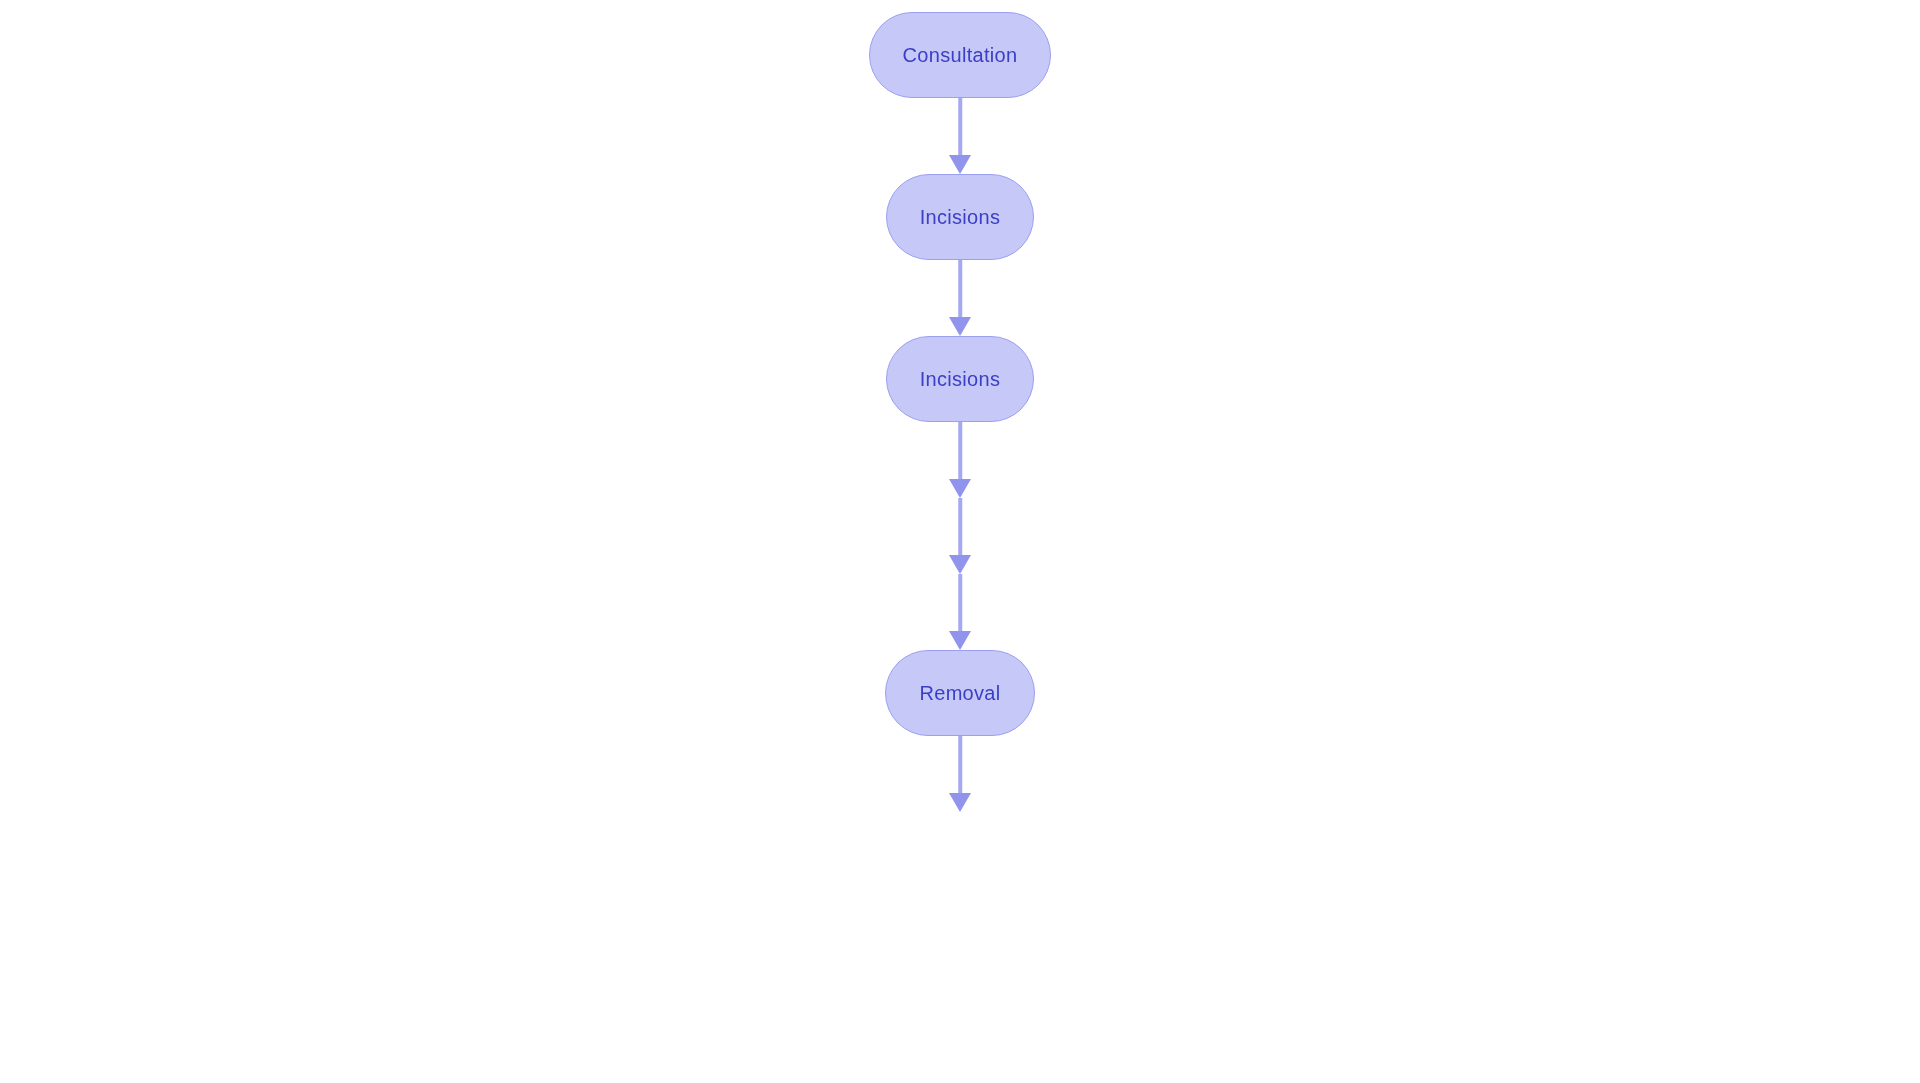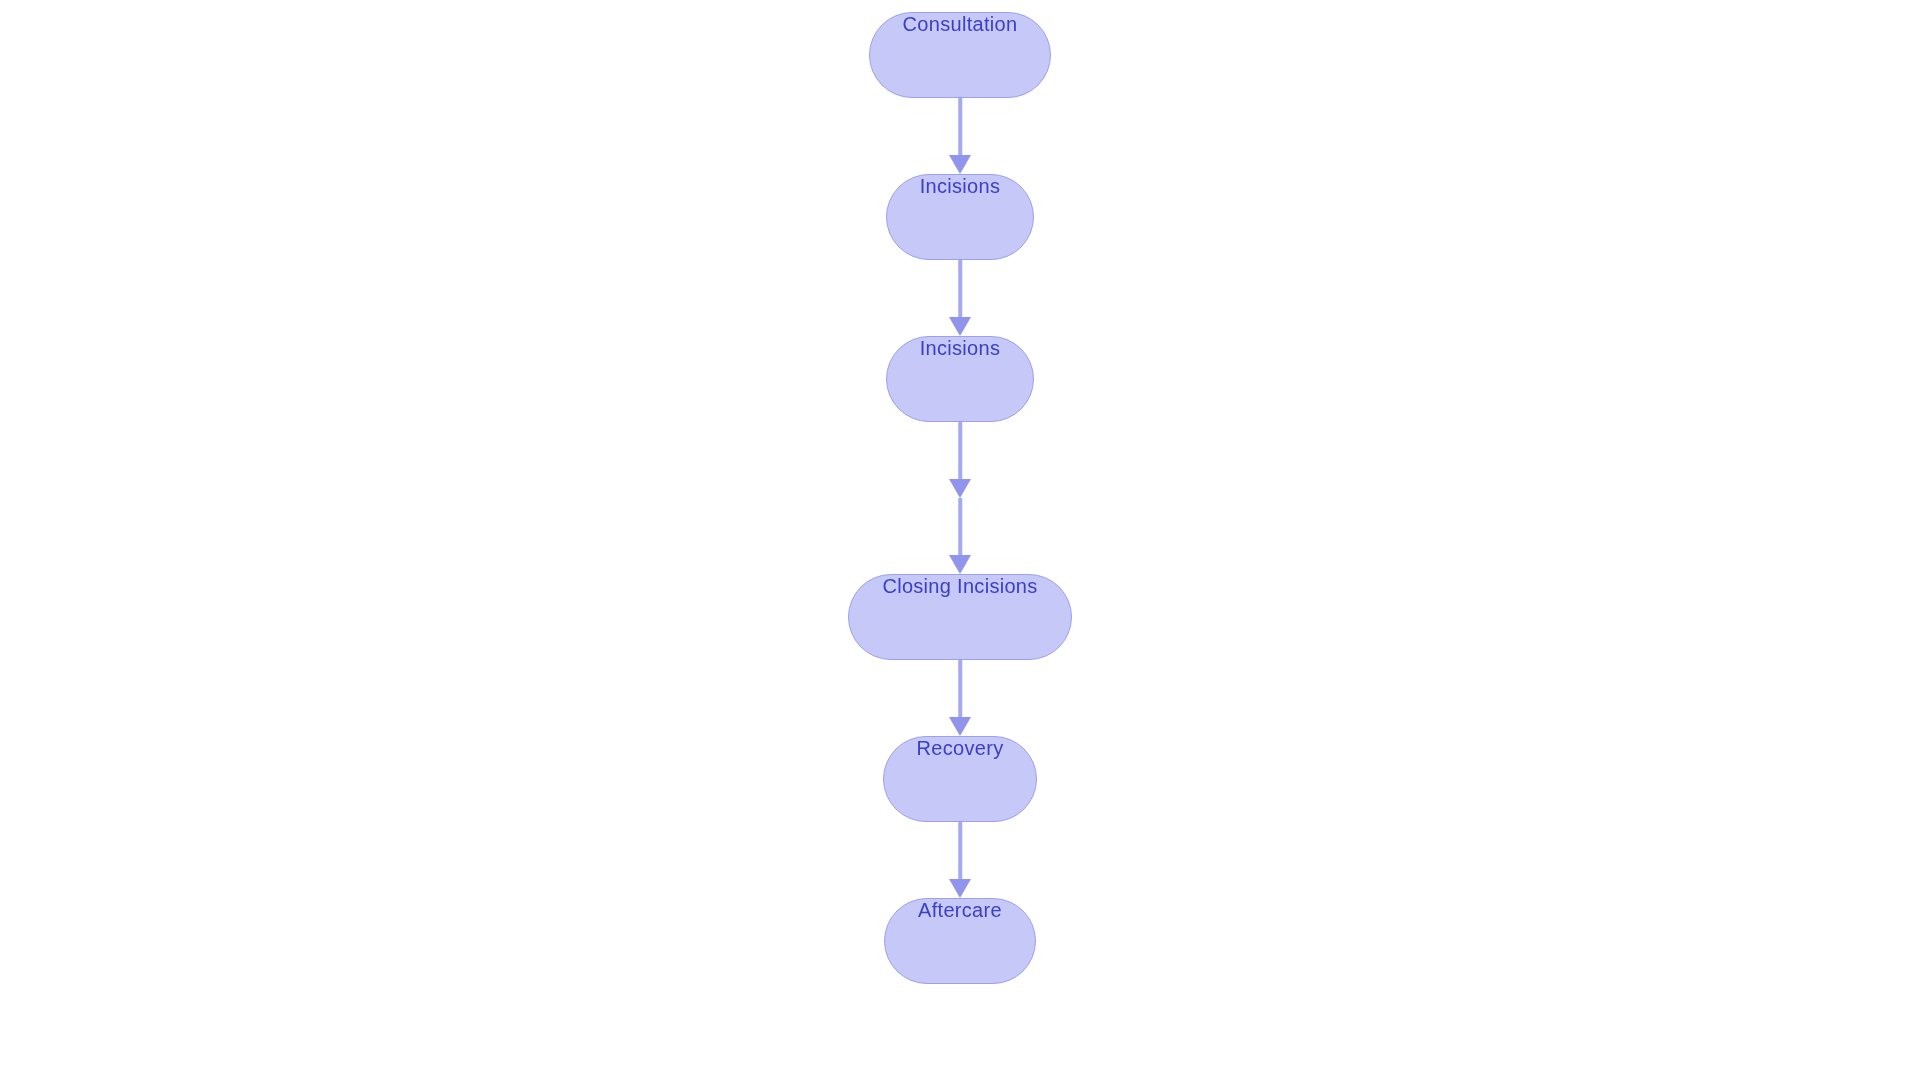--- a/index.html
+++ b/index.html
@@ -21,23 +21,23 @@
     display: flex;
     flex-direction: column;
     align-items: center;
     padding-top: 12px;
     box-sizing: border-box;
   }
   .node {
     height: 86px;
     box-sizing: border-box;
     display: flex;
-    align-items: flex-start;
+    align-items: center;
     justify-content: center;
-    padding: 0 33px;
+    padding: 16px 33px;
     background: var(--node-fill, #c6c8f7);
     border: 1.5px solid var(--node-border, #9b9ff0);
     border-radius: 43px;
     flex: 0 0 auto;
   }
   .node-label {
     color: var(--node-text, #3a3fc6);
     font-size: 20px;
     letter-spacing: 0.3px;
     white-space: nowrap;
@@ -101,36 +101,30 @@
       <span class="line"></span>
       <span class="head"></span>
     </div>
 
 
     <div class="connector">
       <span class="line"></span>
       <span class="head"></span>
     </div>
 
+
+    <div class="connector">
+      <span class="line"></span>
+      <span class="head"></span>
+    </div>
+
     <div class="node">
-      <span class="node-label">Closing Incisions</span>
+      <span class="node-label">Removal</span>
     </div>
 
     <div class="connector">
       <span class="line"></span>
       <span class="head"></span>
     </div>
 
-    <div class="node">
-      <span class="node-label">Recovery</span>
-    </div>
-
-    <div class="connector">
-      <span class="line"></span>
-      <span class="head"></span>
-    </div>
-
-    <div class="node">
-      <span class="node-label">Aftercare</span>
-    </div>
 
   </div>
 </div>
 
 </body></html>

